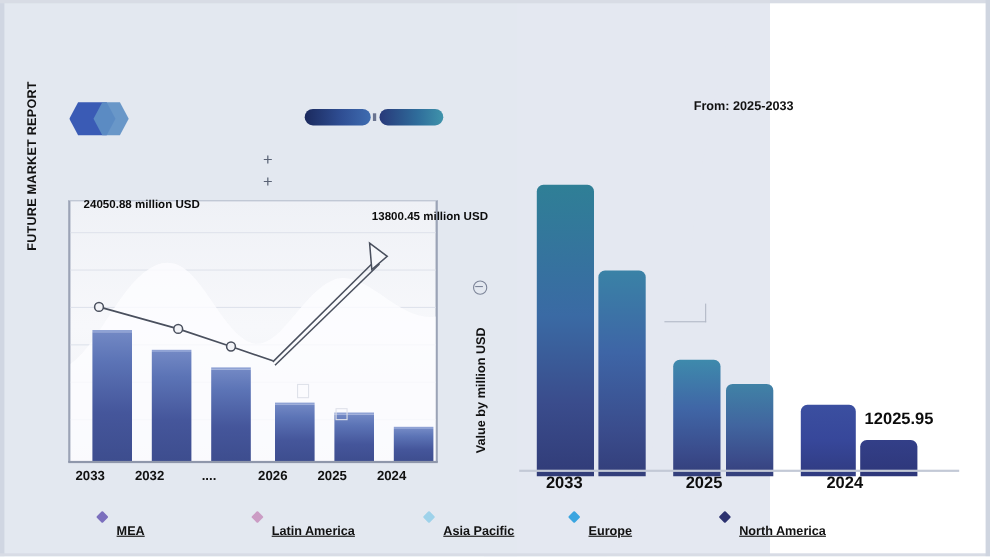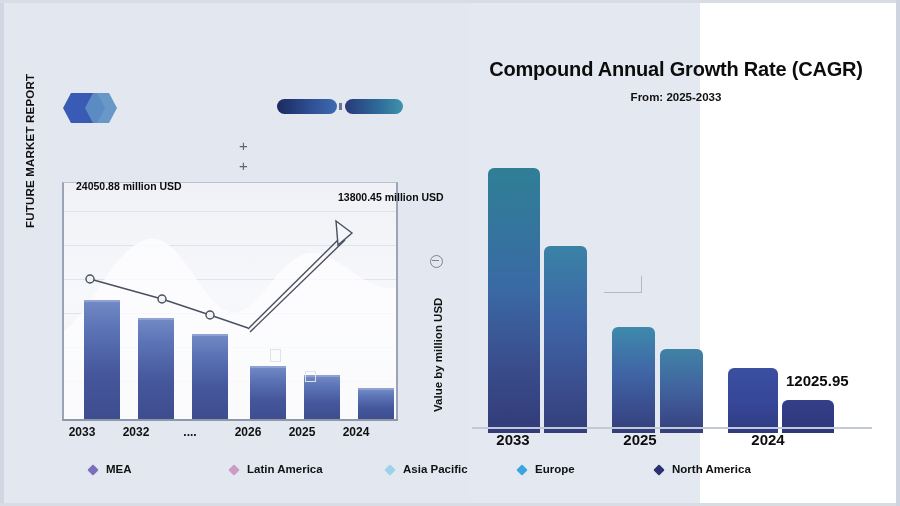--- a/index.html
+++ b/index.html
@@ -131,21 +131,21 @@
   .g2{left:303px;top:370px;width:9px;height:9px;}
 
   
   .legend-row{
     position:absolute;left:0;top:462px;width:880px;height:26px;
   }
   .leg-item{position:absolute;top:0;white-space:nowrap;font-size:11.5px;font-weight:bold;color:#111;}
   .diamond{
     position:absolute;top:4px;width:8px;height:8px;transform:rotate(45deg);border-radius:1px;
   }
-  .leg-text{position:absolute;top:1px;}
+  .leg-text{position:absolute;top:15px;text-decoration:underline;}
 
   
   .title-right{
     position:absolute;left:466px;top:58px;width:420px;
     text-align:center;font-size:20px;font-weight:bold;color:#0c0c0c;
     letter-spacing:-0.2px;white-space:nowrap;
   }
   .subtitle-right{
     position:absolute;left:466px;top:91px;width:420px;
     text-align:center;font-size:11.5px;font-weight:bold;color:#111;
@@ -261,21 +261,20 @@
   <div class="xlab" style="left:54px">2033</div>
   <div class="xlab" style="left:108px">2032</div>
   <div class="xlab" style="left:162px">....</div>
   <div class="xlab" style="left:220px">2026</div>
   <div class="xlab" style="left:274px">2025</div>
   <div class="xlab" style="left:328px">2024</div>
 
   <div class="circ-icon"></div>
   <div class="ylab-right">Value by million USD</div>
 
-  <div class="title-right">Compound Annual Growth Rate (CAGR)</div>
   <div class="subtitle-right">From: 2025-2033</div>
 
   <div class="chart-right">
 
     <div class="bar-r" style="left:28px;width:52px;height:265px;background:linear-gradient(180deg,#2f7f96 0%,#3a6aa4 45%,#3a4c8c 75%,#313c78 100%);"></div>
     <div class="bar-r" style="left:84px;width:43px;height:187px;background:linear-gradient(180deg,#3a82a6 0%,#3e65a6 40%,#3a4c8c 78%,#333e7a 100%);"></div>
 
     <div class="bar-r" style="left:152px;width:43px;height:106px;background:linear-gradient(180deg,#3e8aac 0%,#4066a6 42%,#3a4b8b 80%,#333e7a 100%);"></div>
     <div class="bar-r" style="left:200px;width:43px;height:84px;background:linear-gradient(180deg,#4082a6 0%,#41659f 45%,#3b4b8a 82%,#343f7b 100%);"></div>
 

